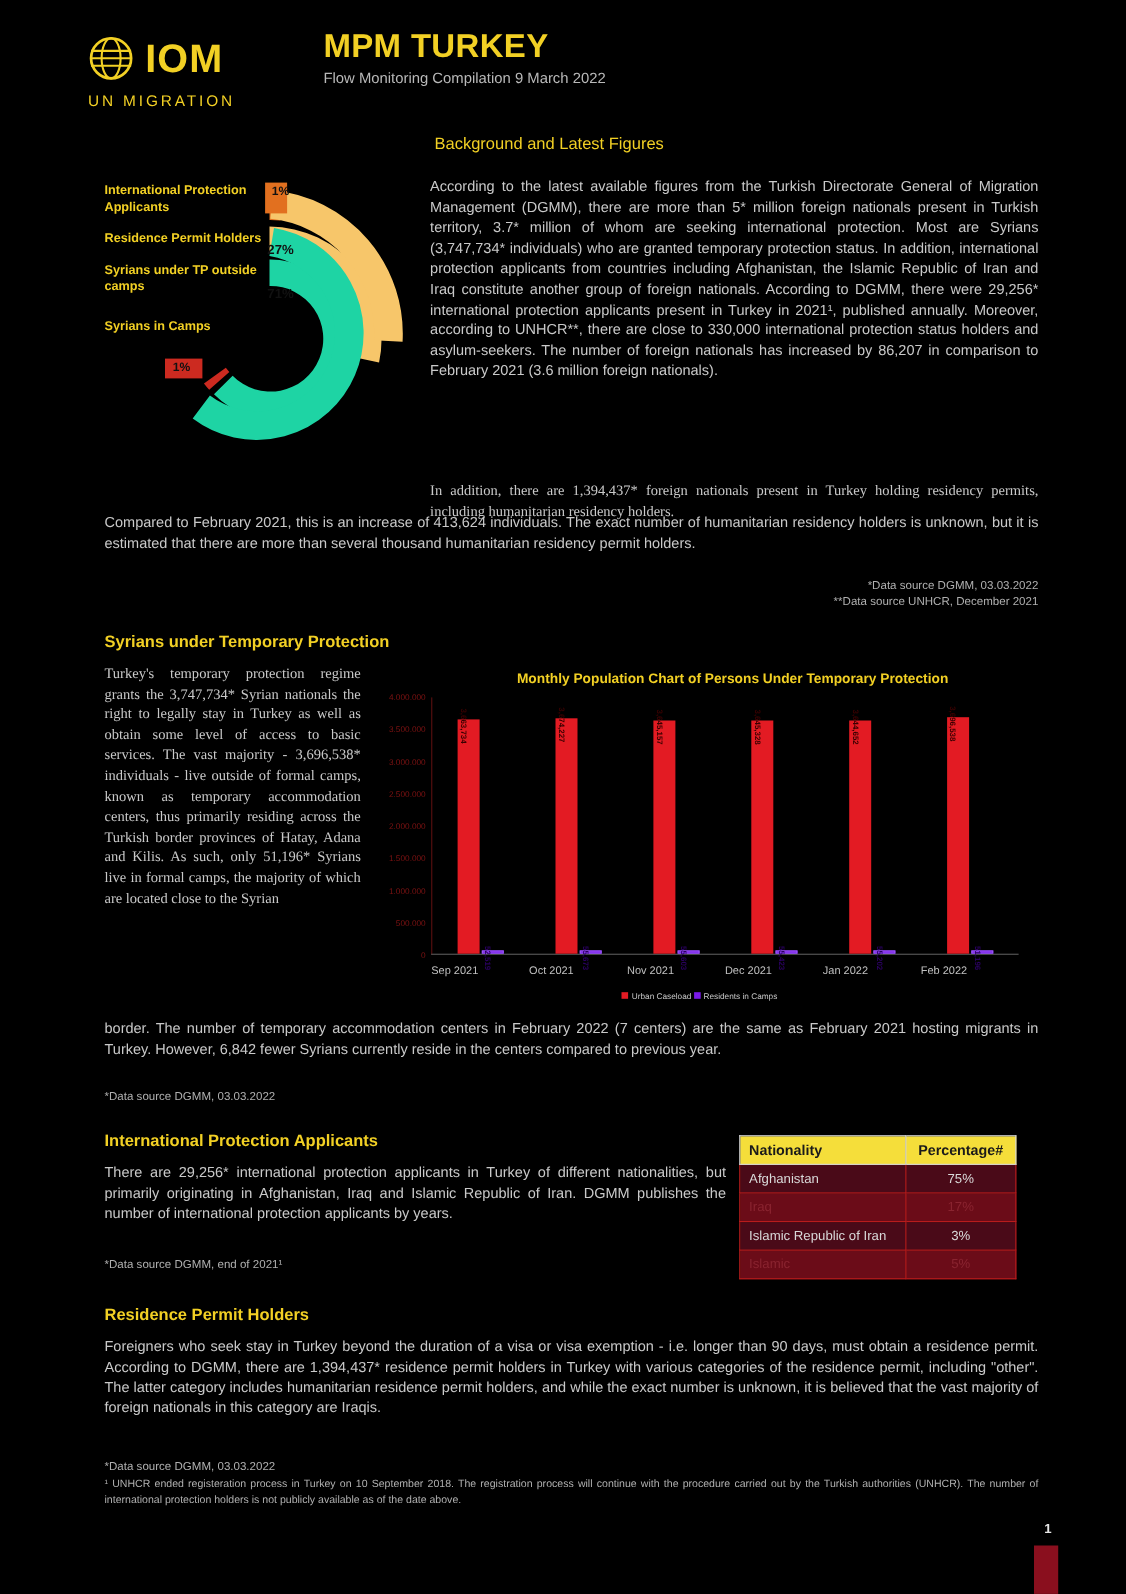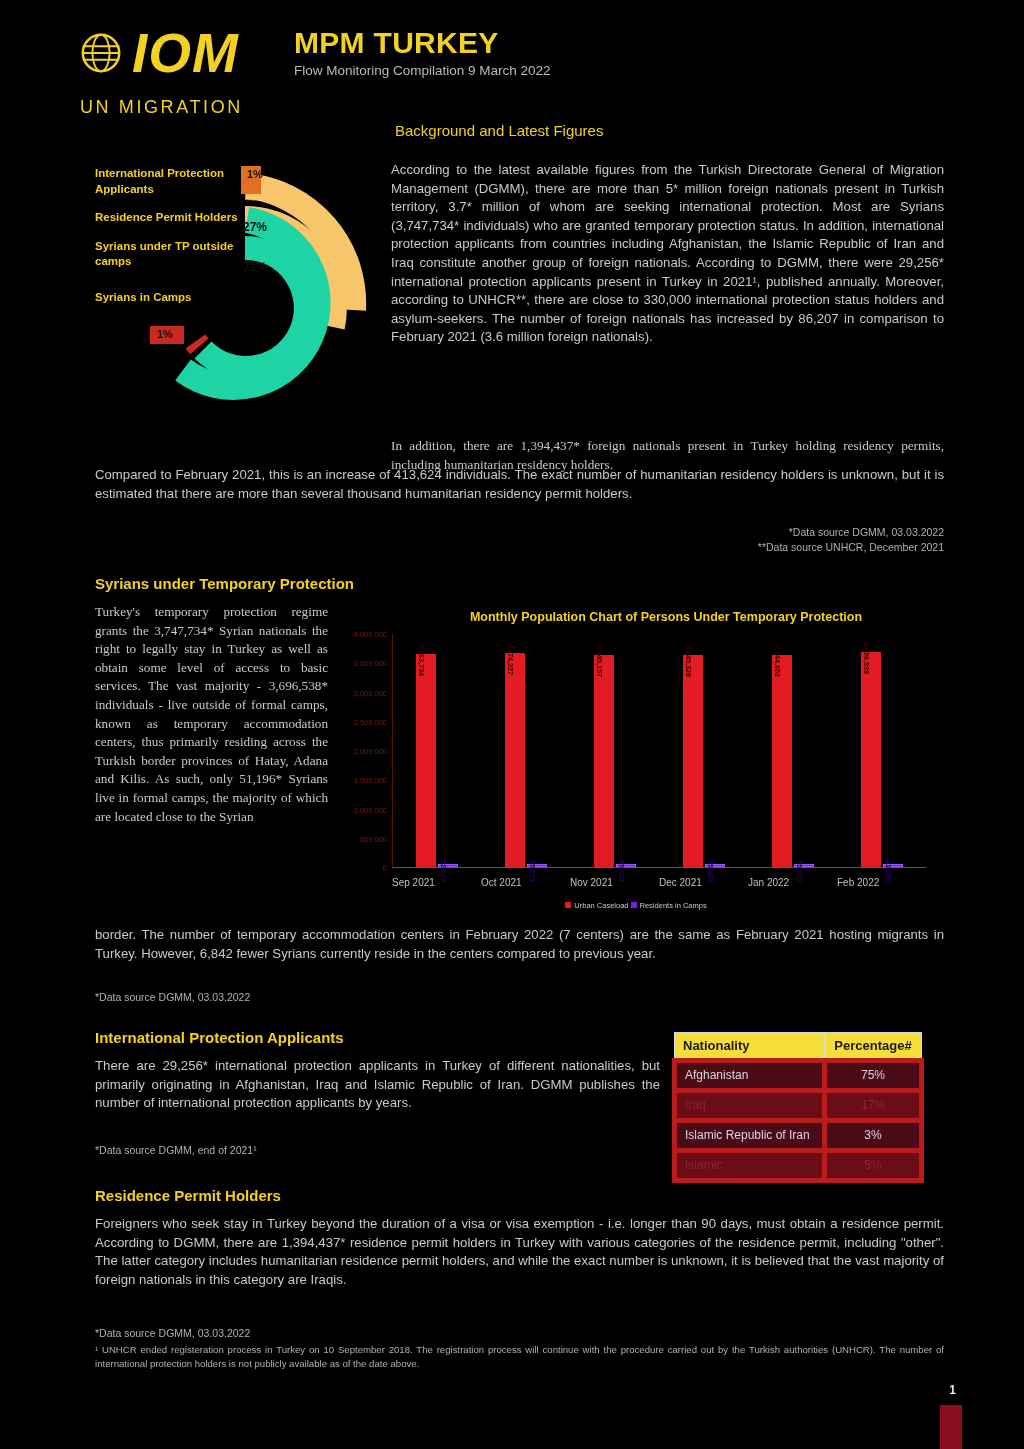--- a/index.html
+++ b/index.html
@@ -10,26 +10,26 @@
     overflow: hidden;
   }
   .page { position: relative; width: 1024px; height: 1449px; background: #000; }
 
   
   .header { position: absolute; left: 0; top: 0; width: 1024px; height: 118px; }
   .logo { position: absolute; left: 78px; top: 30px; width: 170px; height: 78px; }
   .logo-row { display: flex; align-items: center; gap: 8px; }
   .globe { width: 46px; height: 46px; }
   .iom-text {
-    font-size: 55px; font-weight: bold; color: #f2d024;
-    letter-spacing: 1px; line-height: 44px; font-style: italic;
+    font-size: 36px; font-weight: bold; color: #f2d024;
+    letter-spacing: 1px; line-height: 44px;
   }
   .unmig {
-    font-size: 18px; color: #f2d024; letter-spacing: 2.6px;
-    margin-top: 21px; margin-left: 2px; font-weight: 500;
+    font-size: 14px; color: #f2d024; letter-spacing: 2.6px;
+    margin-top: 7px; margin-left: 2px; font-weight: 500;
   }
   .title-block { position: absolute; left: 294px; top: 26px; }
   .mpm-title {
     font-size: 30px; font-weight: bold; color: #f2d024; letter-spacing: 0.3px;
     line-height: 34px;
   }
   .mpm-sub {
     font-size: 19.5px; font-weight: bold; color: #cfcfcf; letter-spacing: 0.1px;
     line-height: 24px; margin-top: 2px;
   }
@@ -140,21 +140,21 @@
 
   
   .tbl { position: absolute; left: 672px; top: 1032px; width: 252px; border-collapse: collapse; }
   .tbl th {
     background: #f5de3a; color: #1a1a1a; font-size: 13px; font-weight: bold;
     padding: 5px 8px; text-align: left; border: 1px solid #d8d8d8;
   }
   .tbl th.c { text-align: center; }
   .tbl td {
     background: #4a0a18; color: #d9d9d9; font-size: 12px;
-    padding: 5px 8px; border: 5px solid #b91c1c; line-height: 15px; margin-left: 44px;
+    padding: 5px 8px; border: 1px solid #b91c1c; line-height: 15px; margin-left: 44px;
   }
   .tbl td.c { text-align: center; }
   .tbl tr.alt td { background: #6b0c18; color: #8a2430; }
 
   
   .sec4-head { position: absolute; left: 95px; top: 1187px; }
   .sec4-text {
     position: absolute; left: 95px; top: 1215px; width: 849px;
     color: #c9c9c9; font-size: 13.2px; line-height: 18.6px; text-align: justify;
   }

